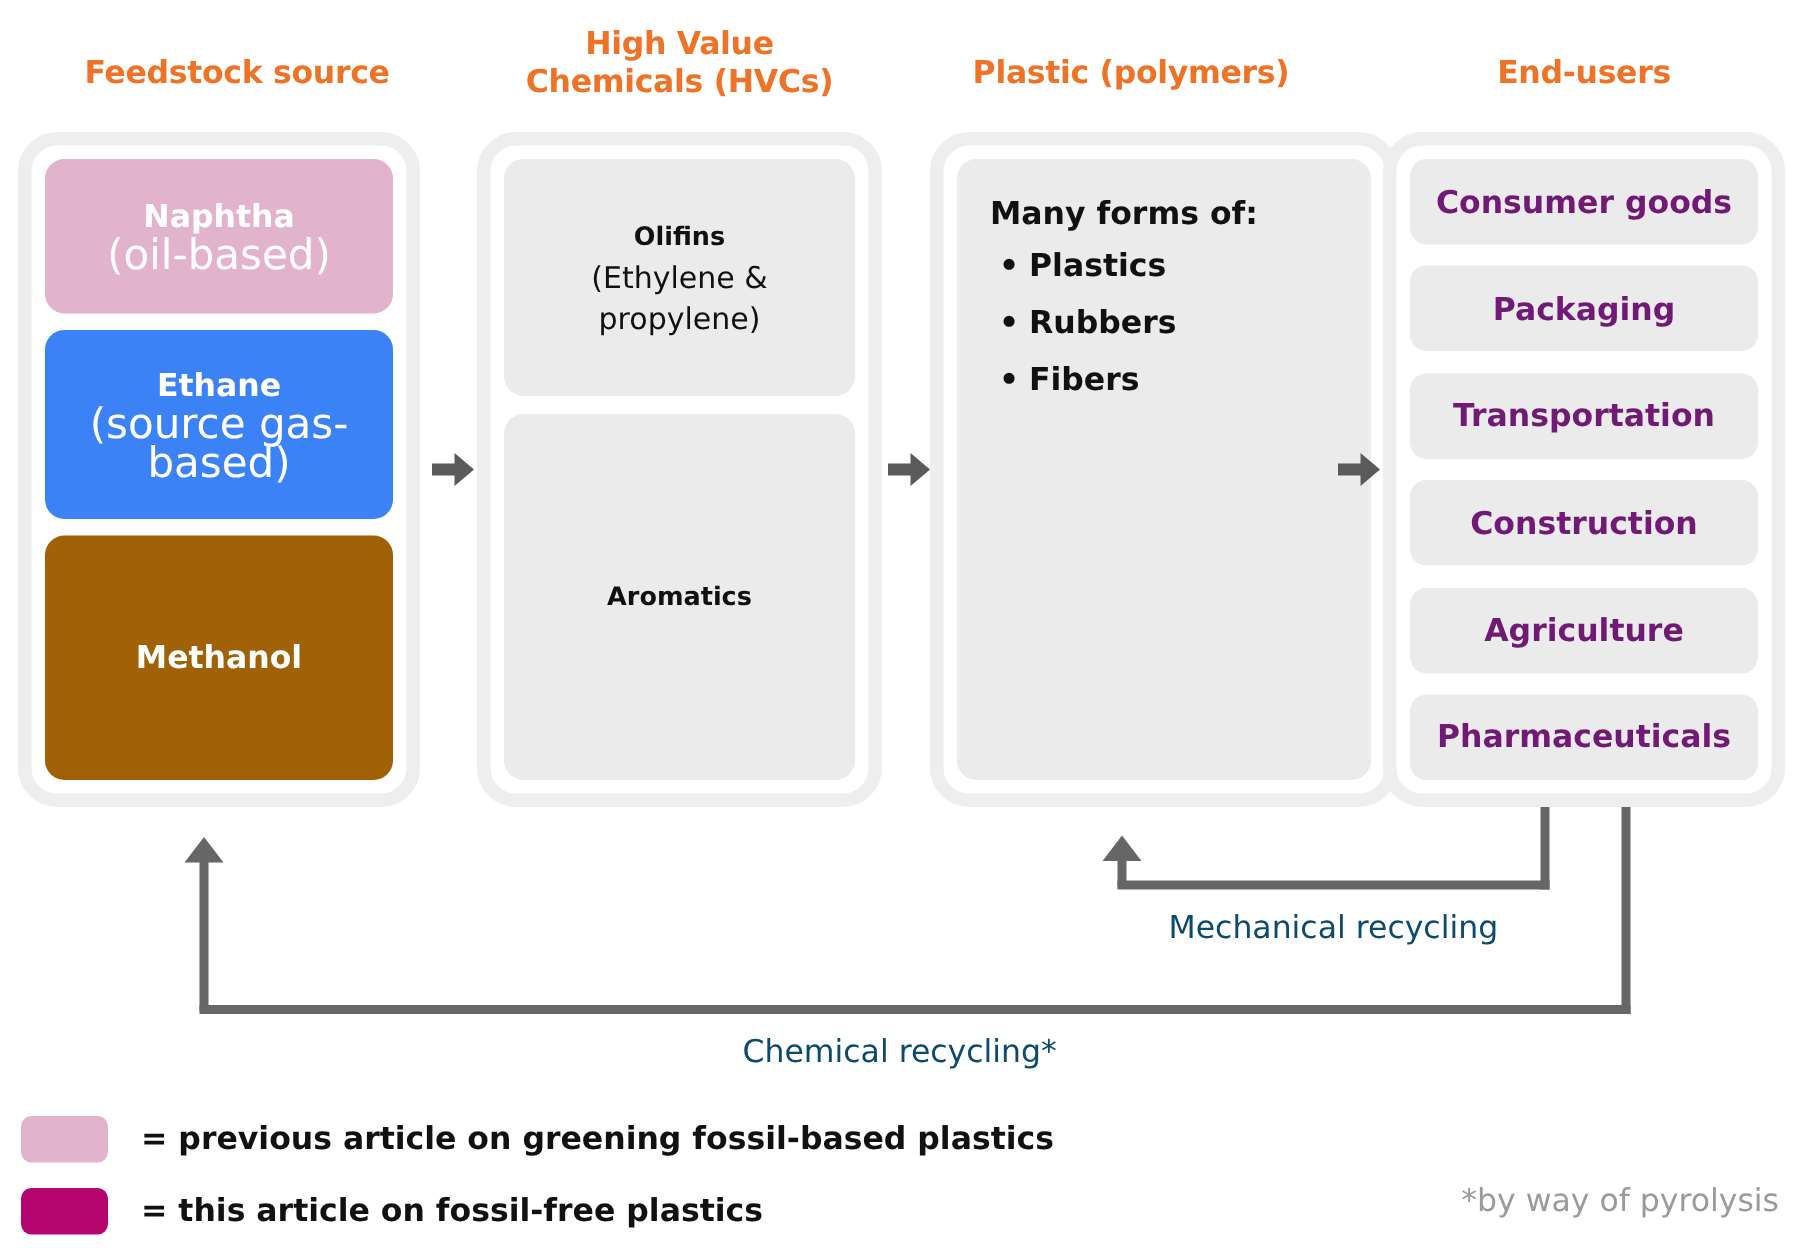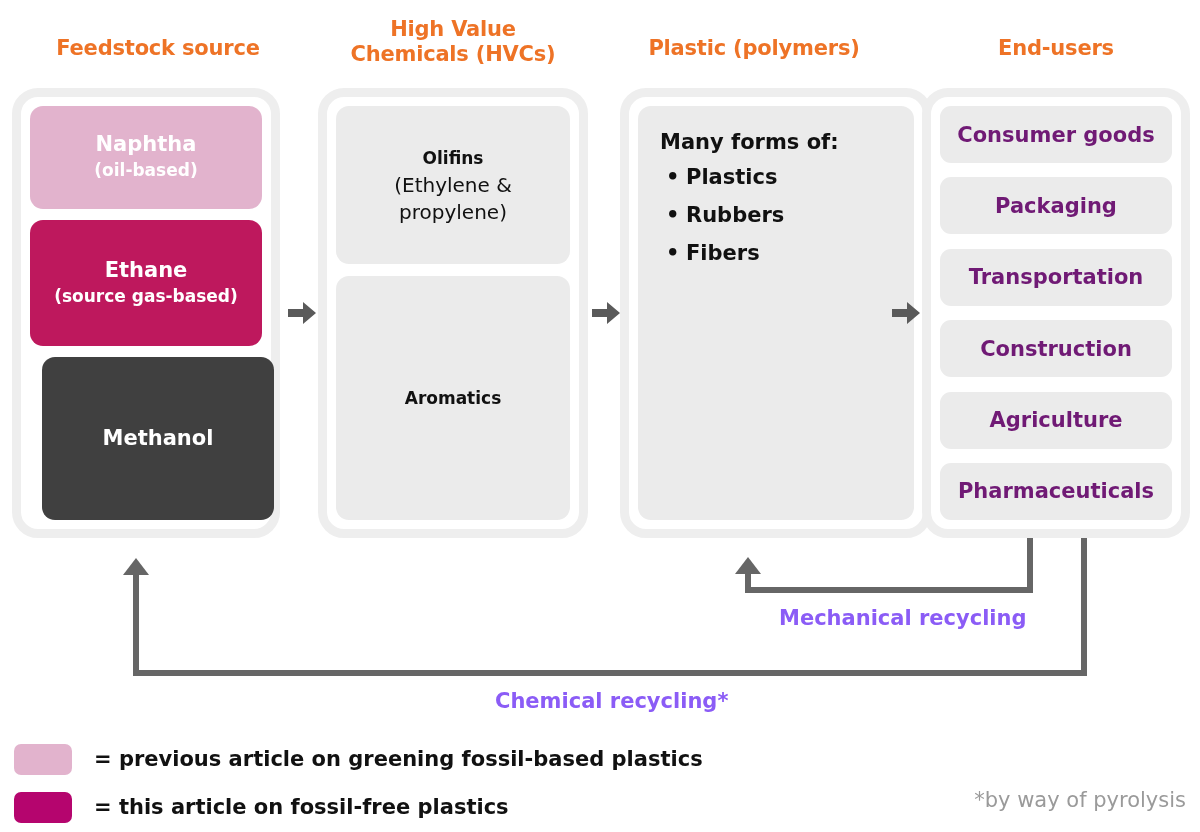--- a/index.html
+++ b/index.html
@@ -64,27 +64,27 @@
     width: 100%;
     color: #ffffff;
     padding: 6px 8px;
   }
   .feed-card .title {
     font-weight: bold;
     font-size: 21px;
     line-height: 26px;
   }
   .feed-card .sub {
-    font-weight: bold;
-    font-size: 17px;
+    font-weight: normal;
+    font-size: 28px;
     line-height: 26px;
   }
   #card-naphtha { background: #e2b3cd; height: 108px; margin-bottom: 11px; }
-  #card-ethane  { background: #be185d; height: 132px; margin-bottom: 11px; }
-  #card-methanol{ background: #404040; height: 172px; margin-left: 12px; }
+  #card-ethane  { background: #3b82f6; height: 132px; margin-bottom: 11px; }
+  #card-methanol{ background: #a16207; height: 172px; }
 
   
   .hvc-card {
     width: 100%;
     background: #ebebeb;
     color: #111111;
     padding: 6px 10px;
   }
   .hvc-card .title { font-weight: bold; font-size: 17px; line-height: 27px; }
   .hvc-card .sub   { font-weight: normal; font-size: 20px; line-height: 27px; }
@@ -173,22 +173,22 @@
     height: 0;
     border-left: 13px solid transparent;
     border-right: 13px solid transparent;
     border-bottom: 17px solid #666666;
   }
   #mech-head { left: 735px; top: 557px; }
   #chem-head { left: 123px; top: 558px; }
 
   .loop-label {
     position: absolute;
-    color: #8b5cf6;
-    font-weight: bold;
+    color: #0c4a6e;
+    font-weight: normal;
     font-size: 21px;
     white-space: nowrap;
   }
   #label-mechanical { left: 779px; top: 606px; }
   #label-chemical   { left: 495px; top: 689px; }
 
   
   .legend-row {
     position: absolute;
     display: flex;

